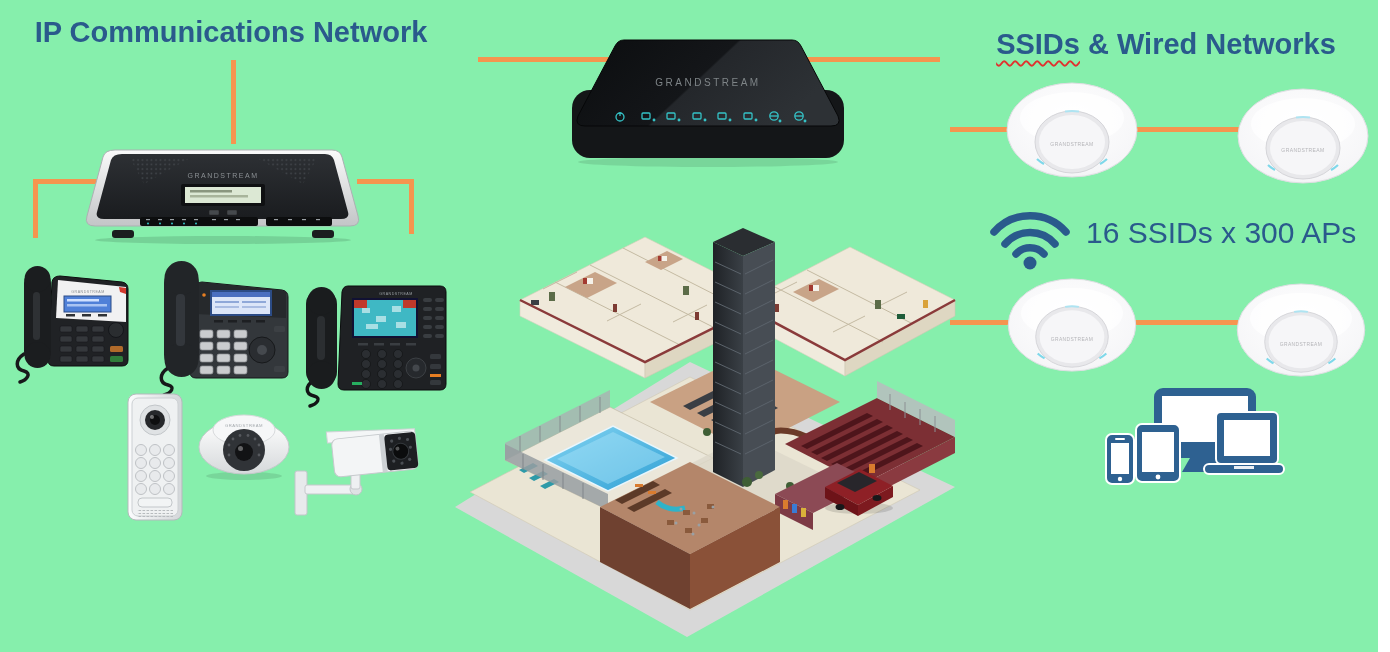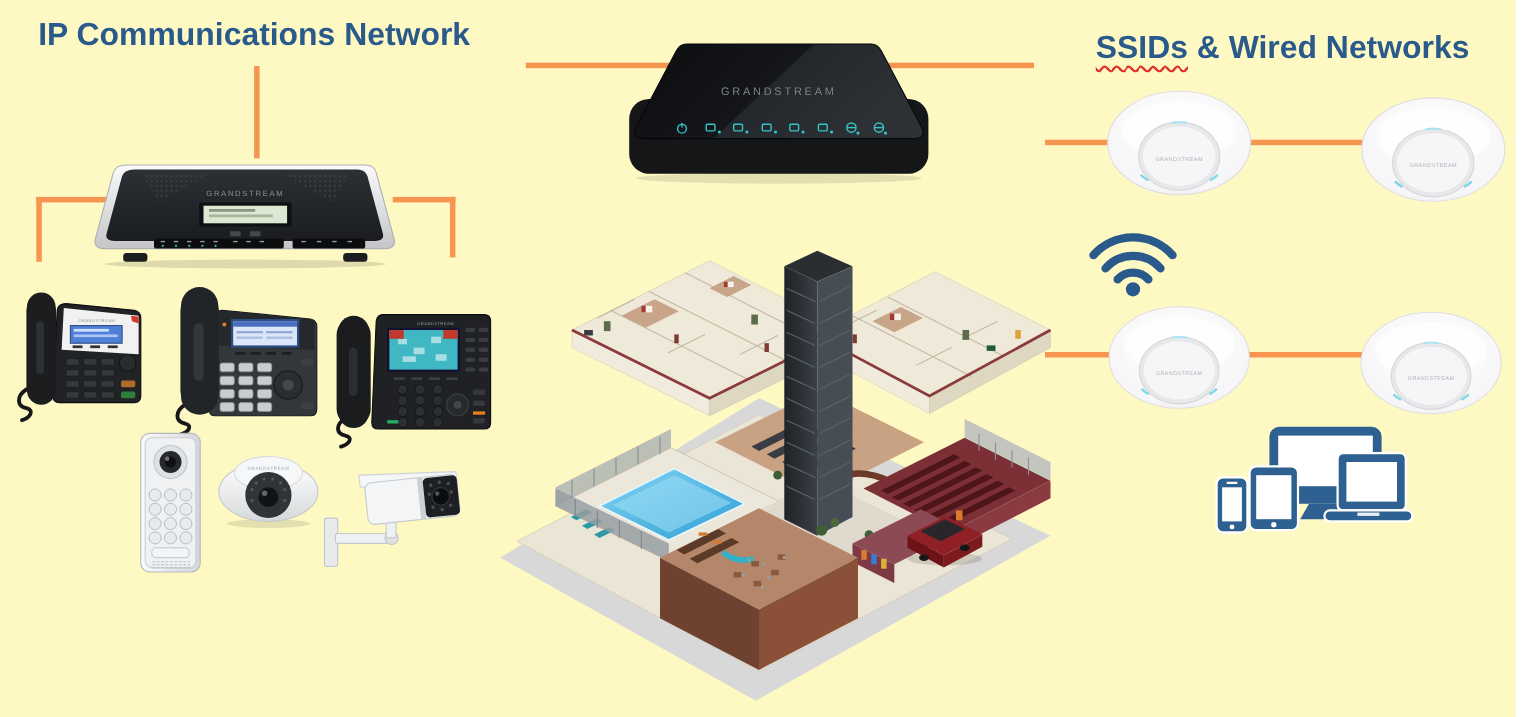--- a/index.html
+++ b/index.html
@@ -1,16 +1,16 @@
 <!DOCTYPE html>
 <html><head>
 <meta charset="utf-8">
 <style>
   html,body{margin:0;padding:0;background:#fff;}
-  .stage{position:relative;width:1378px;height:652px;background:#fef9c3;overflow:hidden;
+  .stage{position:relative;width:1378px;height:652px;background:#86efac;overflow:hidden;
          font-family:"Liberation Sans",sans-serif;}
   .abs{position:absolute;}
   .title{color:#2A5A8C;font-size:29px;font-weight:700;text-align:center;white-space:nowrap;}
   .squiggle{text-decoration-line:underline;text-decoration-style:wavy;
             text-decoration-color:#E0312E;text-decoration-thickness:2px;text-underline-offset:6px;}
   .title-rest{margin-left:8px;margin-top:16px;}
   .oline{background:#F5954F;}
   .stat{color:#2A5A8C;font-size:30px;font-weight:500;white-space:nowrap;}
   svg{display:block;overflow:visible;}
   text{font-family:"Liberation Sans",sans-serif;}
@@ -573,20 +573,21 @@
   </svg>
 
   <svg class="abs" style="left:986px;top:196px;" width="88" height="76" viewBox="0 0 88 76">
     <g stroke="#2A5A8C" stroke-width="7.5" fill="none" stroke-linecap="round">
       <path d="M 8,36 A 48,48 0 0 1 80,36"></path>
       <path d="M 19,48 A 33,33 0 0 1 69,48"></path>
       <path d="M 30,58 A 19,19 0 0 1 58,58"></path>
     </g>
     <circle cx="44" cy="67" r="6.5" fill="#2A5A8C"></circle>
   </svg>
+  <div class="abs stat" style="left:1086px;top:216px;">16 SSIDs x 300 APs</div>
 
   <svg class="abs" style="left:1102px;top:386px;" width="182" height="102" viewBox="0 0 182 102">
     <g>
       <rect x="52" y="2" width="102" height="70" rx="9" fill="#2E6191"></rect>
       <rect x="60" y="10" width="86" height="46" fill="#ffffff"></rect>
       <polygon points="88,72 118,72 126,86 80,86" fill="#2E6191"></polygon>
     </g>
     <g>
       <rect x="114" y="26" width="62" height="52" rx="5" fill="#2E6191" stroke="#ffffff" stroke-width="2"></rect>
       <rect x="122" y="34" width="46" height="36" fill="#ffffff"></rect>

